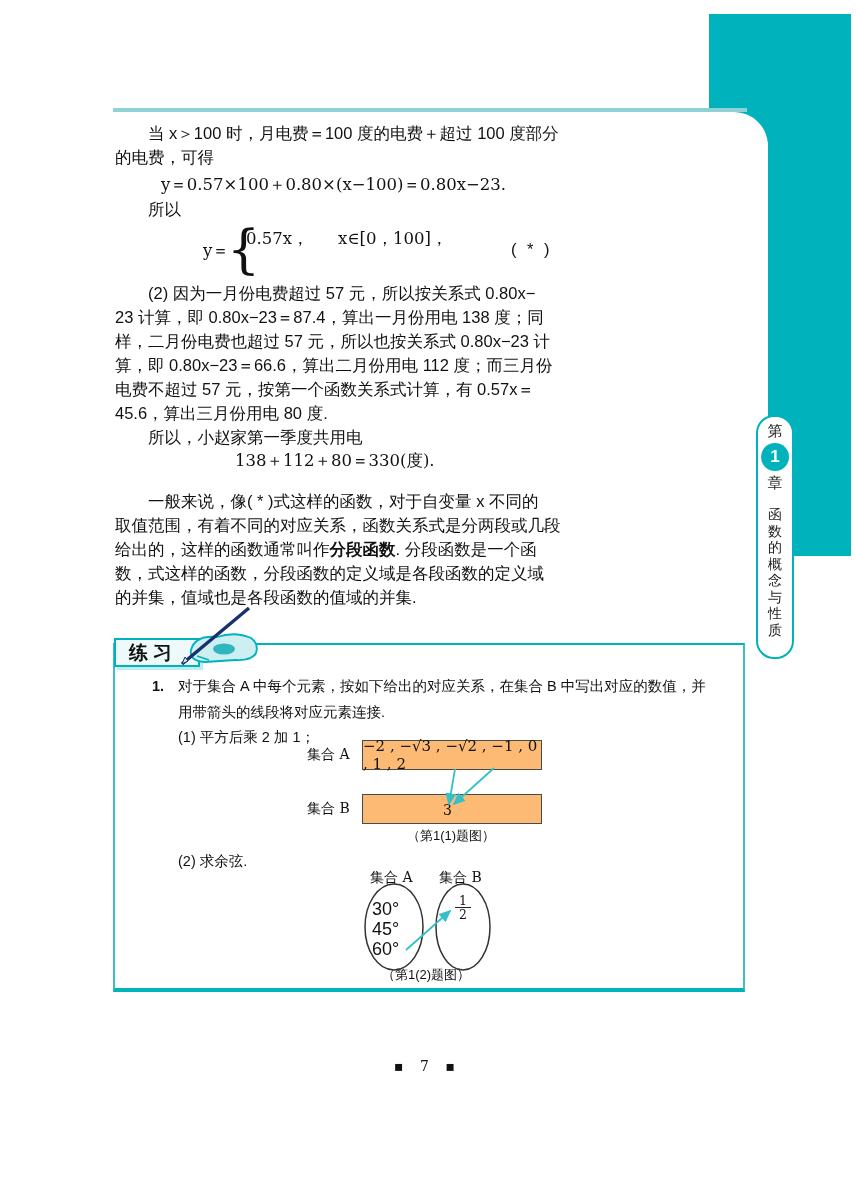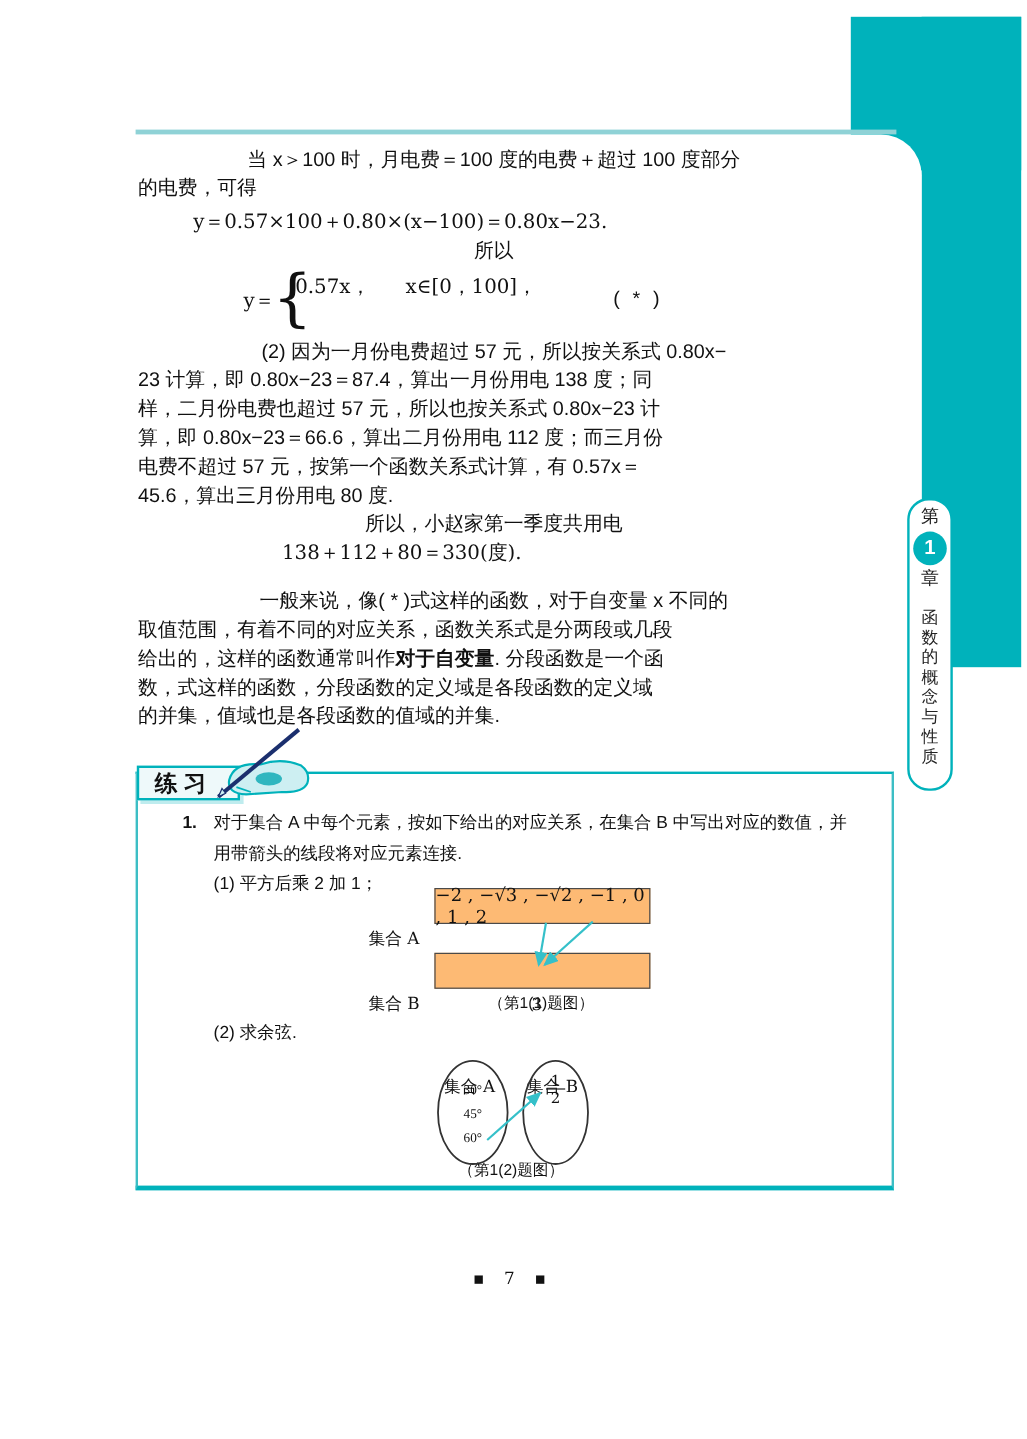--- a/index.html
+++ b/index.html
@@ -15,21 +15,21 @@
   .chapter-tab{position:absolute;left:756px;top:415px;width:34px;height:240px;background:#fff;
         border:2px solid #00b2bb;border-radius:18px;z-index:3;display:flex;flex-direction:column;align-items:center;}
   .chapter-char{font-size:15px;line-height:18px;color:#222;}
   .chapter-circle{width:28px;height:28px;border-radius:50%;background:#00b2bb;color:#fff;font-weight:bold;
         font-size:17px;display:flex;align-items:center;justify-content:center;margin:3px 0;}
   .chapter-title{margin-top:14px;width:16px;font-size:14px;line-height:16.5px;text-align:center;
         word-break:break-all;color:#222;}
   
   .main-text{position:absolute;left:115px;top:121px;width:560px;z-index:2;font-size:16.5px;}
   .line{height:24px;line-height:24px;white-space:nowrap;}
-  .indent{padding-left:33px;text-align:center;}
+  .indent{padding-left:33px;}
   .math{font-family:"DejaVu Serif",serif;}
   .formula1{margin:4px 0 0 46px;}
   .formula2{margin-left:120px;}
   .piecewise{position:relative;height:58px;margin-top:2px;}
   .pw-lhs{position:absolute;left:88px;top:17px;}
   .pw-brace{position:absolute;left:112px;top:-4px;font-size:52px;font-weight:200;
         font-family:"DejaVu Serif",serif;color:#111;}
   .pw-rows{position:absolute;left:131px;top:2px;}
   .pw-row{display:flex;height:27px;line-height:27px;white-space:nowrap;}
   .pw-expr{width:92px;}
@@ -41,28 +41,28 @@
         border-left:2px solid #3cbec5;border-right:2px solid #3cbec5;
         border-top:2px solid #00b2bb;border-bottom:4px solid #00b2bb;background:transparent;}
   .exercise-label{position:absolute;left:114px;top:638px;width:82px;height:25px;z-index:4;
         background:#eef9fa;border:2.5px solid #00b2bb;display:flex;align-items:center;
         box-shadow:3px 3px 0 rgba(0,178,187,.25);}
   .exercise-label span{font-size:19px;font-weight:bold;letter-spacing:5px;padding-left:13px;color:#111;}
   .pen-hand{position:absolute;left:175px;top:604px;z-index:5;}
   .ex-text{position:absolute;z-index:3;font-size:14.5px;line-height:24px;white-space:nowrap;}
   .ex-num{font-weight:bold;}
   
-  .set-label{position:absolute;z-index:3;font-size:14px;white-space:nowrap;font-family:"DejaVu Serif",serif;margin-top:28px;}
+  .set-label{position:absolute;z-index:3;font-size:14px;white-space:nowrap;font-family:"DejaVu Serif",serif;}
   .set-box{position:absolute;z-index:3;width:178px;height:28px;border:1.5px solid #4a4a4a;background:#fdba74;
         display:flex;align-items:center;justify-content:center;font-family:"DejaVu Serif",serif;font-size:15px;}
   .diag-svg{position:absolute;z-index:4;}
   .caption{position:absolute;z-index:3;font-size:13px;text-align:center;white-space:nowrap;}
   
-  .deg-col{position:absolute;z-index:4;width:44px;text-align:center;font-size:11px;line-height:20px;
-        font-family:Liberation Serif, serif;}
+  .deg-col{position:absolute;z-index:4;width:44px;font-size:18px;line-height:20px;
+        font-family:Liberation Sans, sans-serif;}
   .fraction{position:absolute;z-index:4;width:16px;text-align:center;font-size:12.5px;line-height:13px;
         font-family:"DejaVu Serif",serif;}
   .fraction .bar{border-top:1.2px solid #222;}
   
   .footer{position:absolute;left:115px;top:1058px;width:625px;text-align:center;z-index:2;
         font-size:14px;font-family:"DejaVu Serif",serif;letter-spacing:6px;}
 </style>
 </head>
 <body>
 
@@ -104,21 +104,21 @@
     <div class="line">算，即 0.80x−23＝66.6，算出二月份用电 112 度；而三月份</div>
     <div class="line">电费不超过 57 元，按第一个函数关系式计算，有 0.57x＝</div>
     <div class="line">45.6，算出三月份用电 80 度.</div>
 
     <div class="line indent">所以，小赵家第一季度共用电</div>
     <div class="line math formula2">138＋112＋80＝330(度).</div>
 
     <div class="para-gap">
       <div class="line indent">一般来说，像( * )式这样的函数，对于自变量 x 不同的</div>
       <div class="line">取值范围，有着不同的对应关系，函数关系式是分两段或几段</div>
-      <div class="line"><span>给出的，这样的函数通常叫作</span><b class="term">对于自变量</b><span>. 分段函数是一个函</span></div>
+      <div class="line"><span>给出的，这样的函数通常叫作</span><b class="term">分段函数</b><span>. 分段函数是一个函</span></div>
       <div class="line">数，式这样的函数，分段函数的定义域是各段函数的定义域</div>
       <div class="line">的并集，值域也是各段函数的值域的并集.</div>
     </div>
   </div>
 
   <div class="exercise-box"></div>
 
   <div class="exercise-label">
     <span>练习</span>
   </div>

